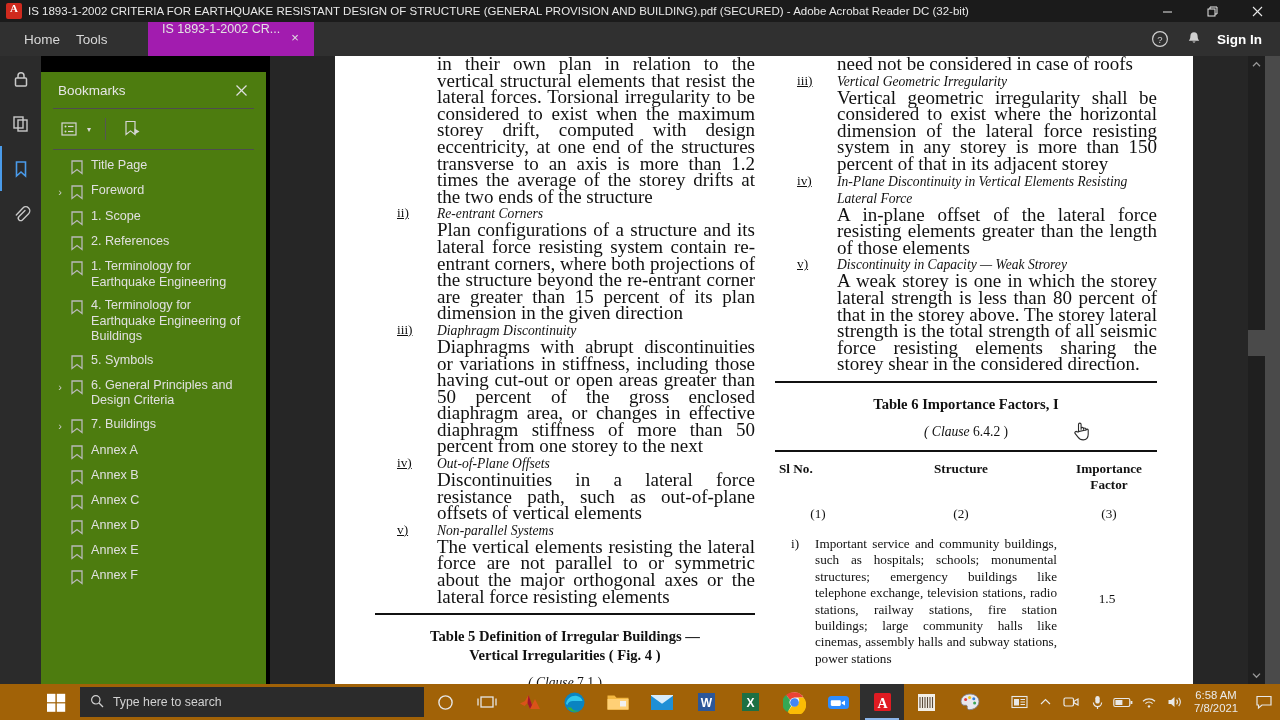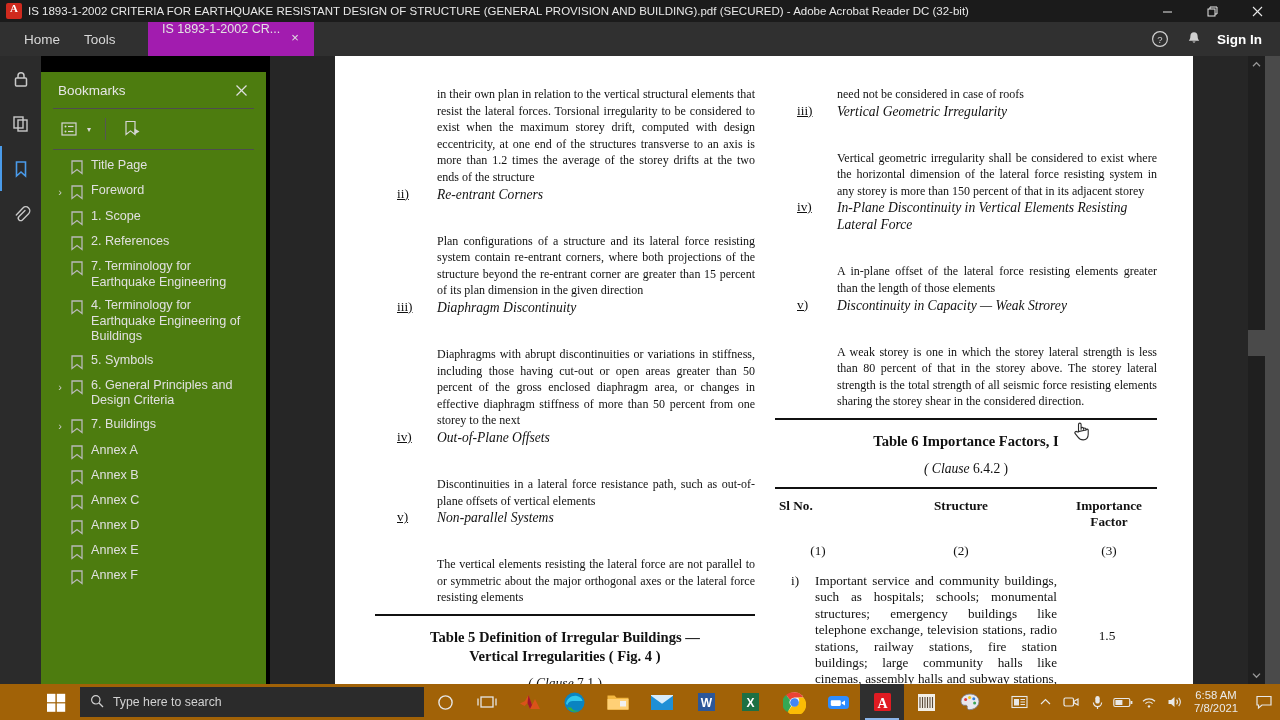--- a/index.html
+++ b/index.html
@@ -38,21 +38,21 @@
   
   .acro-toolbar {
     position: absolute; top: 22px; left: 0; width: 1280px; height: 34px;
     background: #303030;
   }
   .menu-item {
     position: absolute; top: 22px; height: 34px; display: flex; align-items: center;
     padding: 0 16px; color: #d8d8d8; font-size: 13.5px;
   }
   .menu-home { left: 8px; }
-  .menu-tools { left: 68px; }
+  .menu-tools { left: 60px; }
   .doc-tab {
     position: absolute; top: 22px; left: 148px; height: 34px; width: 166px;
     background: #a21caf; display: flex; 
     padding-left: 14px; color: #e2e2e2; font-size: 12.5px; white-space: nowrap;
   }
   .doc-tab .tab-label { overflow: hidden; text-overflow: ellipsis; max-width: 120px; }
   .doc-tab .tab-close {
     position: absolute; right: 12px; top: 9px; width: 14px; height: 14px;
     color: #e2e2e2; font-size: 13px; line-height: 14px; text-align: center;
   }
@@ -119,21 +119,21 @@
   }
   .pdf-col {
     position: absolute; top: 0; font-family: "Liberation Serif", serif; color: #111;
   }
   .col-left  { left: 40px;  width: 380px; }
   .col-right { left: 440px; width: 382px; }
   .hang { position: relative; padding-left: 62px; }
   .marker { position: absolute; left: 22px; top: 0; font-size: 13.3px; font-style: italic; text-decoration: underline; }
   .marker.up { font-style: normal; }
   .subhead { font-style: italic; font-size: 13.6px; line-height: 17px; }
-  .body-blk { padding-left: 62px; font-size: 12px; line-height: 16.6px; text-align: justify; margin-top: 30px; }
+  .body-blk { padding-left: 62px; font-size: 19px; line-height: 16.6px; text-align: justify; }
   .rule-thick { border-top: 2.5px solid #111; margin: 8px 0 0 0; }
   .tbl-title { text-align: center; font-weight: bold; font-size: 14.6px; line-height: 19px; margin-top: 12px; }
   .tbl-clause { text-align: center; font-size: 13.6px; margin-top: 10px; }
   .tbl-clause i { font-style: italic; text-align: right; }
   .tbl-head-row { display: flex; margin-top: 9px; font-weight: bold; font-size: 13.2px; }
   .th-sl { width: 86px; text-align: left; padding-left: 4px;}
   .th-struct { flex: 1; text-align: center; }
   .th-imp { width: 96px; text-align: center; line-height: 16px; }
   .tbl-num-row { display: flex; margin-top: 13px; font-size: 13.2px; }
   .tn-1 { width: 86px; text-align: center; }
@@ -327,21 +327,21 @@
           </span>
           <span class="bm-label">2. References</span>
         </div>
         <div class="bm-row">
           <span class="bm-expand"></span>
           <span class="bm-bk">
             <svg width="12" height="15" viewBox="0 0 12 15">
               <path d="M1 1h10v12.4L6 9.6 1 13.4z" fill="none" stroke="#b9b9b9" stroke-width="1.3"></path>
             </svg>
           </span>
-          <span class="bm-label">7. Terminology for Earthquake Engineering</span>
+          <span class="bm-label">1. Terminology for Earthquake Engineering</span>
         </div>
         <div class="bm-row">
           <span class="bm-expand"></span>
           <span class="bm-bk">
             <svg width="12" height="15" viewBox="0 0 12 15">
               <path d="M1 1h10v12.4L6 9.6 1 13.4z" fill="none" stroke="#b9b9b9" stroke-width="1.3"></path>
             </svg>
           </span>
           <span class="bm-label">4. Terminology for Earthquake Engineering of Buildings</span>
         </div>

